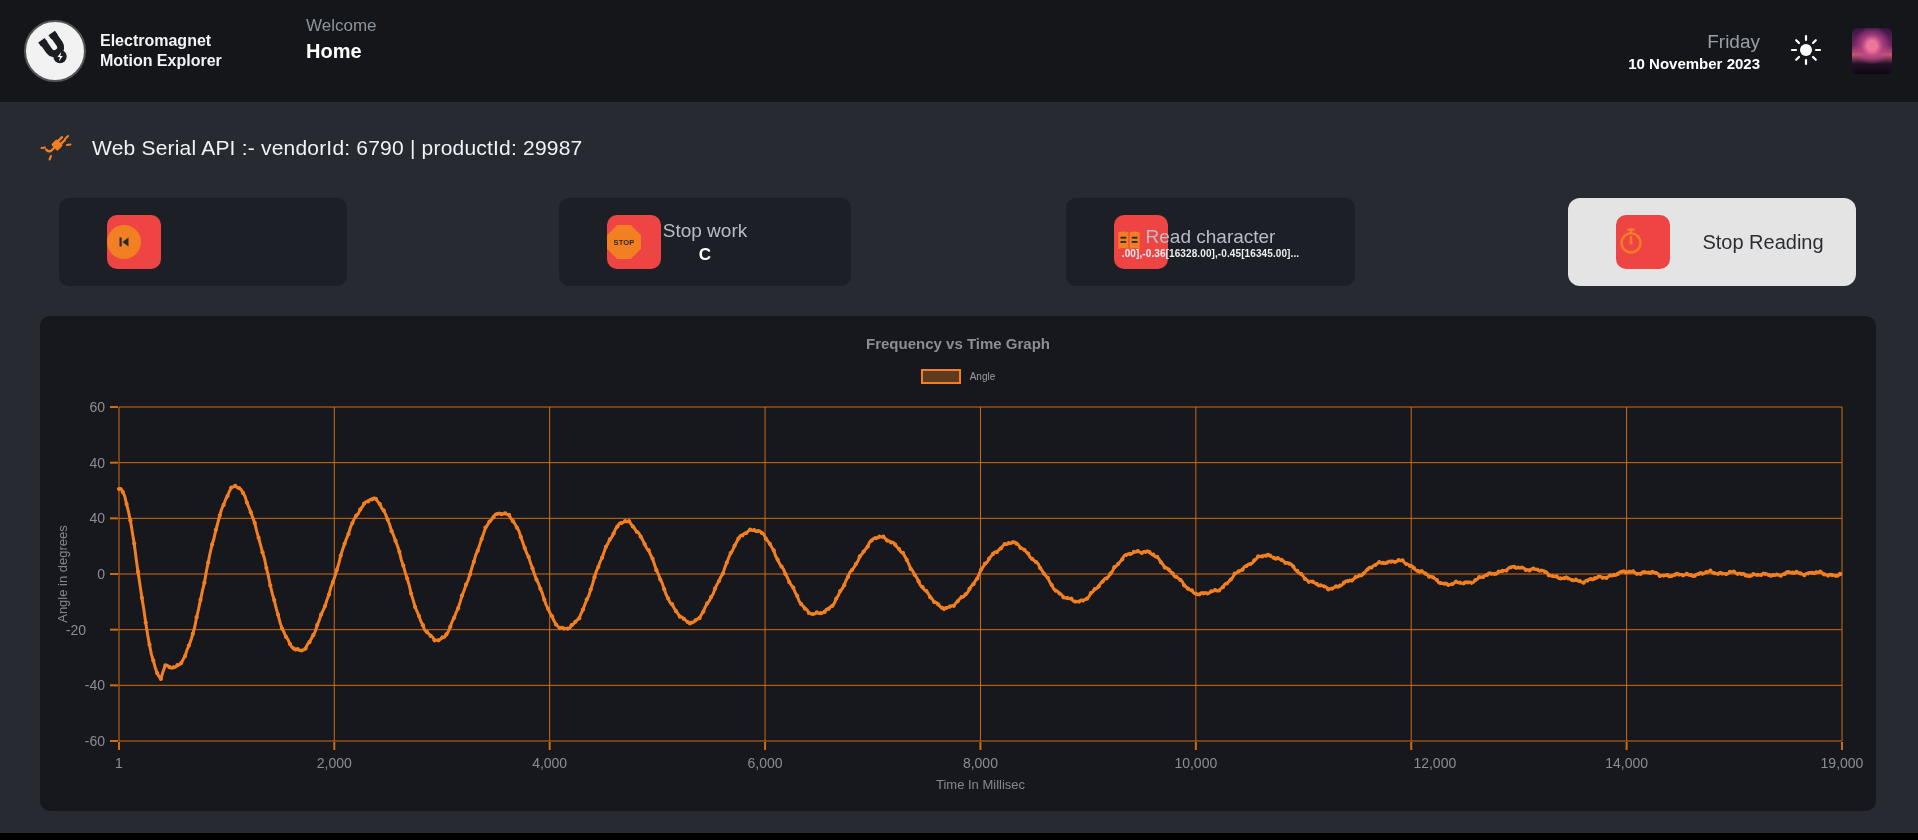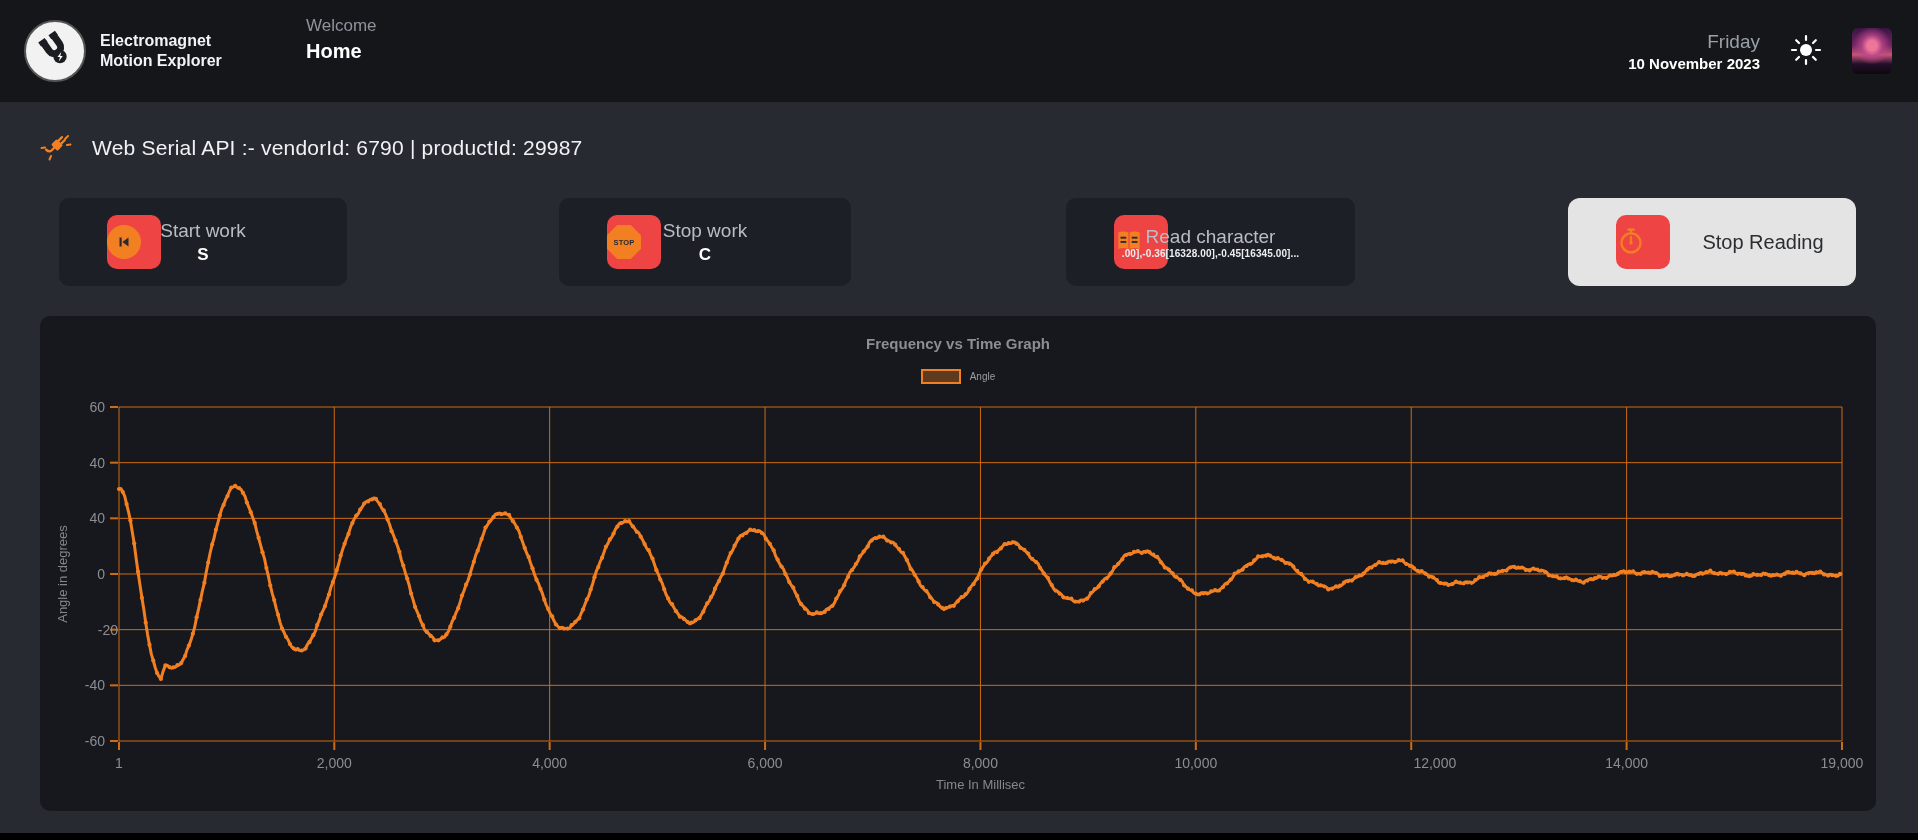--- a/index.html
+++ b/index.html
@@ -157,24 +157,20 @@
 <div class="btn-row">
 
   <button class="action-btn" style="left:59px">
     <span class="icon-tile">
       <span class="start-circle">
         <svg width="18" height="18" viewBox="0 0 20 20">
           <rect x="5" y="5" width="2.4" height="10" fill="#262a32"></rect>
           <path d="M15 5 L8.2 10 L15 15 Z" fill="#262a32"></path>
         </svg>
       </span>
-    </span>
-    <span class="btn-text-abs">
-      <div class="btn-label">Start work</div>
-      <div class="btn-key">S</div>
     </span>
   </button>
 
   <button class="action-btn" style="left:559px;width:292px">
     <span class="icon-tile">
       <span class="stop-octagon">STOP</span>
     </span>
     <span class="btn-text-abs">
       <div class="btn-label">Stop work</div>
       <div class="btn-key">C</div>
@@ -698,21 +694,21 @@
       <circle cx="1788.1" cy="259.6" r="2.1" fill="#f28022"></circle>
       <circle cx="1792.1" cy="259.2" r="2.1" fill="#f28022"></circle>
       <circle cx="1796.0" cy="259.8" r="2.1" fill="#f28022"></circle>
       <circle cx="1800.0" cy="257.8" r="2.1" fill="#f28022"></circle>
     </svg>
   <div id="tick-layer">
       <span class="tick-label" style="left: 7px; top: 83px; width: 58px; text-align: right;">60</span>
       <span class="tick-label" style="left: 7px; top: 138.667px; width: 58px; text-align: right;">40</span>
       <span class="tick-label" style="left: 7px; top: 194.333px; width: 58px; text-align: right;">40</span>
       <span class="tick-label" style="left: 7px; top: 250px; width: 58px; text-align: right;">0</span>
-      <span class="tick-label" style="left: 20px; top: 305.667px; width: 58px; text-align: right;">-20</span>
+      <span class="tick-label" style="left: 7px; top: 305.667px; width: 58px; text-align: center;">-20</span>
       <span class="tick-label" style="left: 7px; top: 361.333px; width: 58px; text-align: right;">-40</span>
       <span class="tick-label" style="left: 7px; top: 417px; width: 58px; text-align: right;">-60</span>
       <span class="tick-label" style="left: 34px; top: 439px; width: 90px; text-align: center;">1</span>
       <span class="tick-label" style="left: 249.281px; top: 439px; width: 90px; text-align: center;">2,000</span>
       <span class="tick-label" style="left: 464.669px; top: 439px; width: 90px; text-align: center;">4,000</span>
       <span class="tick-label" style="left: 680.058px; top: 439px; width: 90px; text-align: center;">6,000</span>
       <span class="tick-label" style="left: 895.446px; top: 439px; width: 90px; text-align: center;">8,000</span>
       <span class="tick-label" style="left: 1110.83px; top: 439px; width: 90px; text-align: center;">10,000</span>
       <span class="tick-label" style="left: 1326.22px; top: 439px; width: 90px; text-align: right;">12,000</span>
       <span class="tick-label" style="left: 1541.61px; top: 439px; width: 90px; text-align: center;">14,000</span>

